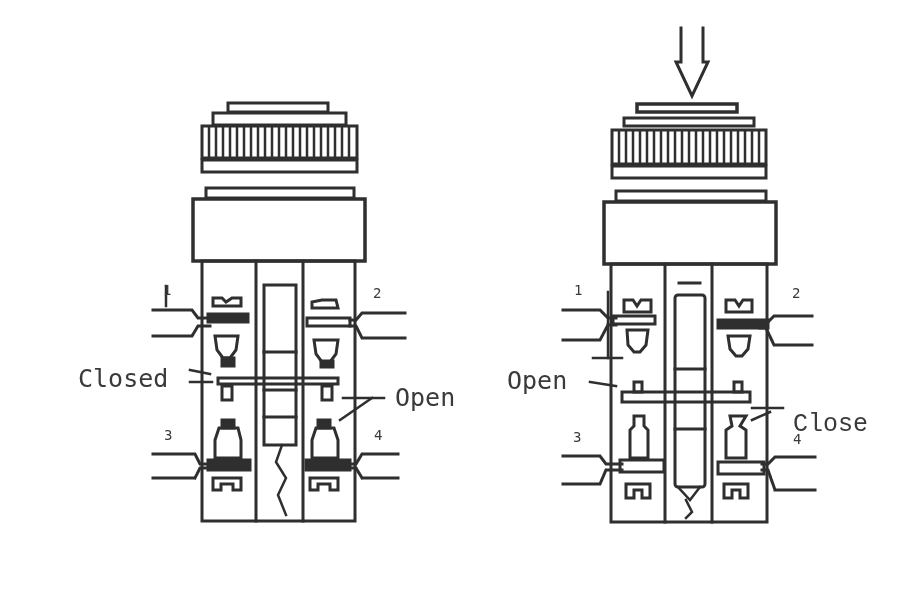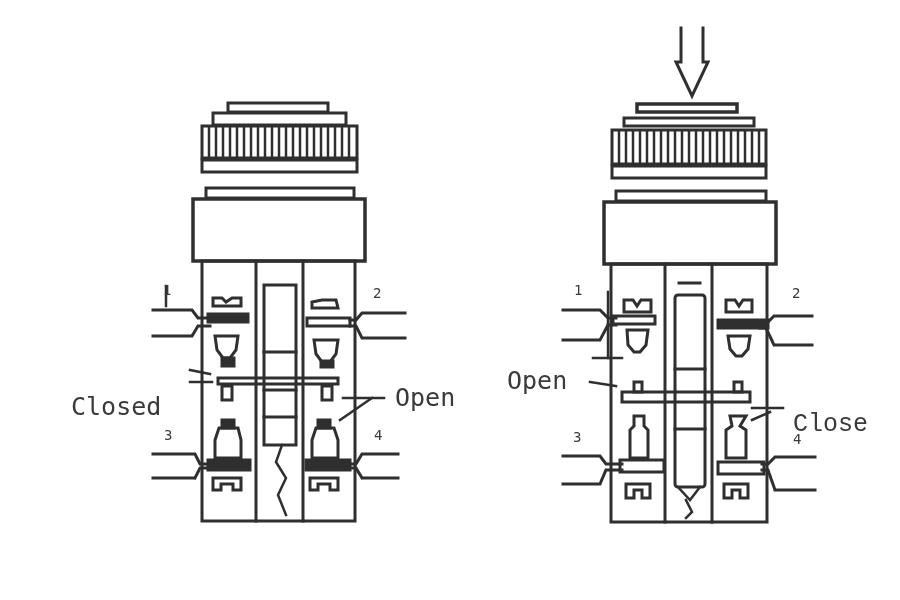--- a/index.html
+++ b/index.html
@@ -226,21 +226,21 @@
         <line x1="752" y1="408" x2="783" y2="408"></line>
         <line x1="752" y1="420" x2="770" y2="412"></line>
       </g>
     </g>
   </svg>
 
   <div class="num" style="left:163px; top:283px;">1</div>
   <div class="num" style="left:373px; top:286px;">2</div>
   <div class="num" style="left:164px; top:428px;">3</div>
   <div class="num" style="left:374px; top:428px;">4</div>
-  <div class="label" style="left:71px; top:366px;margin-top:28px;">Closed</div>
+  <div class="label" style="left:78px; top:366px;">Closed</div>
   <div class="label" style="left:395px; top:385px;">Open</div>
 
   <div class="num" style="left:574px; top:283px;">1</div>
   <div class="num" style="left:792px; top:286px;">2</div>
   <div class="num" style="left:573px; top:430px;">3</div>
   <div class="num" style="left:793px; top:432px;">4</div>
   <div class="label" style="left:507px; top:368px;">Open</div>
   <div class="label" style="left:793px; top:412px;font-family:Liberation Mono, monospace;">Close</div>
 </div>
 

